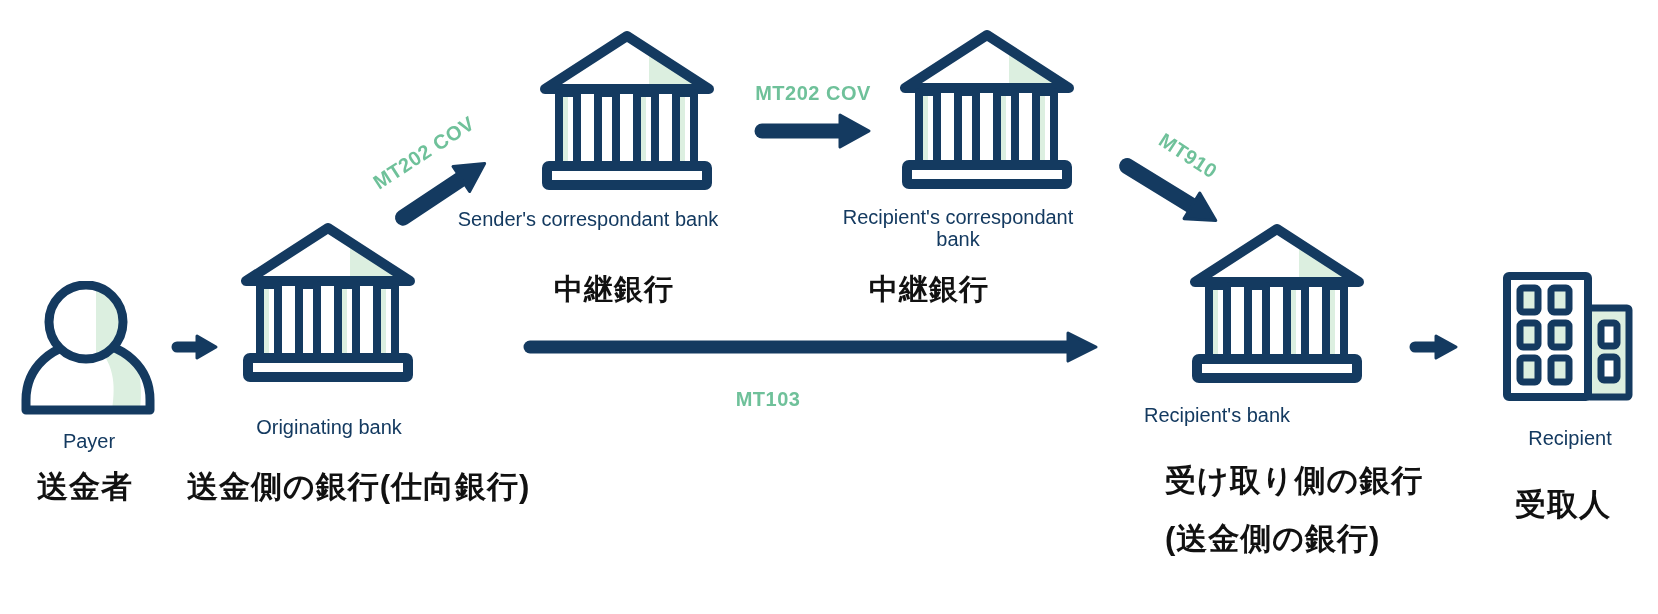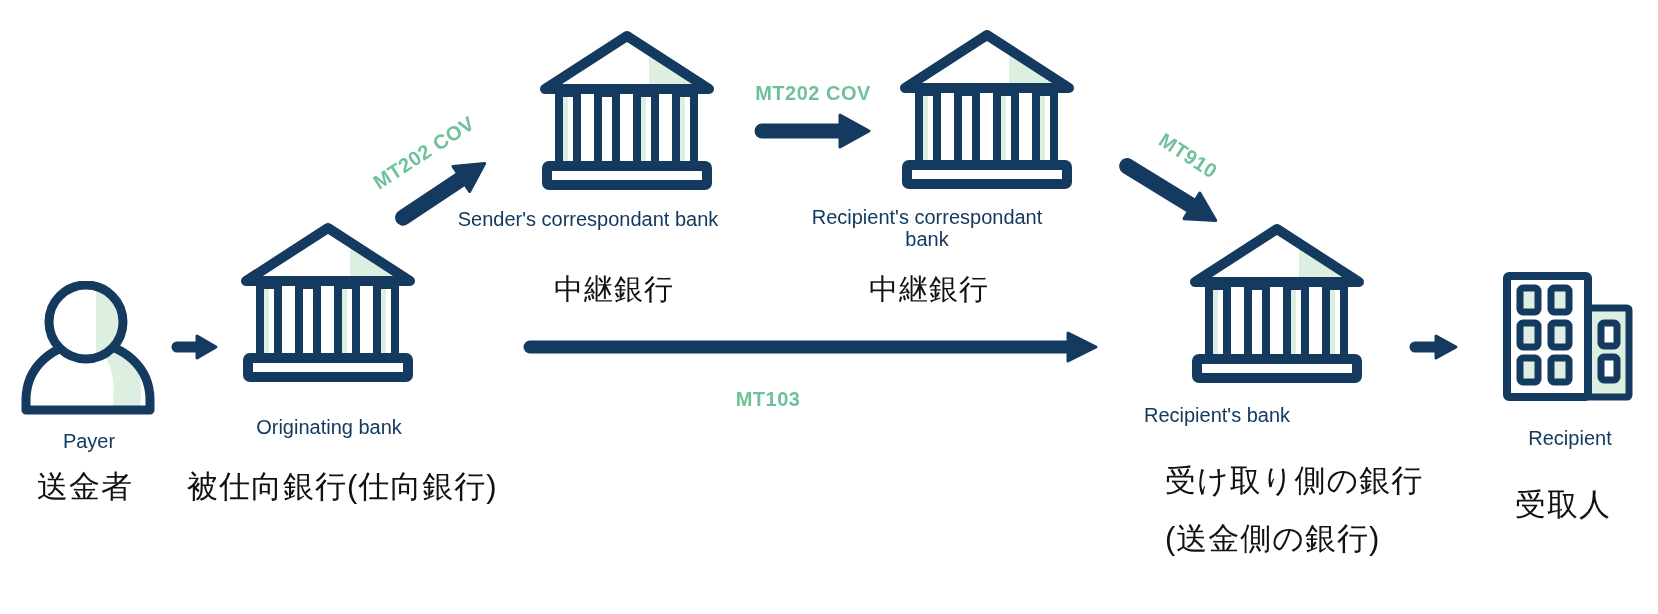--- a/index.html
+++ b/index.html
@@ -23,21 +23,21 @@
   .ln{stroke:var(--navy);fill:#fff;stroke-linejoin:round;stroke-linecap:round;}
   .ln-nf{stroke:var(--navy);fill:none;stroke-linejoin:round;stroke-linecap:round;}
   .mintfill{fill:var(--mint);stroke:none;}
   .lbl-en{
     position:absolute;color:var(--navy);
     font-size:20px;line-height:22px;white-space:nowrap;
     transform:translateX(-50%);text-align:center;
   }
   .lbl-en.wrap{white-space:normal;width:250px;}
   .lbl-jp{
-    position:absolute;color:var(--black);font-weight:400;
+    position:absolute;color:var(--black);font-weight:700;
     font-size:31px;line-height:34px;white-space:nowrap;letter-spacing:1px;
   }
   .lbl-jp.mid{font-size:29px;transform:translateX(-50%);}
   .msg{
     position:absolute;color:var(--green);font-weight:700;
     font-size:20px;white-space:nowrap;letter-spacing:0.5px;
     transform:translate(-50%,-50%);
   }
   .msg.rot-up{transform:translate(-50%,-50%) rotate(-33deg);}
   .msg.rot-down{transform:translate(-50%,-50%) rotate(33deg);}
@@ -170,28 +170,28 @@
     <rect x="49" y="52" width="18" height="24" rx="3" fill="var(--mint)" stroke="var(--navy)" stroke-width="7"></rect>
     <rect x="18" y="87" width="18" height="24" rx="3" fill="var(--mint)" stroke="var(--navy)" stroke-width="7"></rect>
     <rect x="49" y="87" width="18" height="24" rx="3" fill="var(--mint)" stroke="var(--navy)" stroke-width="7"></rect>
     <rect x="99" y="52" width="16" height="23" rx="3" fill="#fff" stroke="var(--navy)" stroke-width="7"></rect>
     <rect x="99" y="86" width="16" height="23" rx="3" fill="#fff" stroke="var(--navy)" stroke-width="7"></rect>
   </svg>
 
   <div class="lbl-en" style="left:89px;top:430px">Payer</div>
   <div class="lbl-en" style="left:329px;top:416px">Originating bank</div>
   <div class="lbl-en" style="left:588px;top:208px">Sender's correspondant bank</div>
-  <div class="lbl-en wrap" style="left:927px;top:206px">Recipient's correspondant bank</div>
+  <div class="lbl-en wrap" style="left:958px;top:206px">Recipient's correspondant bank</div>
   <div class="lbl-en" style="left:1217px;top:404px">Recipient's bank</div>
   <div class="lbl-en" style="left:1570px;top:427px">Recipient</div>
 
   <div class="lbl-jp mid" style="left:614px;top:272px">中継銀行</div>
   <div class="lbl-jp mid" style="left:929px;top:272px">中継銀行</div>
   <div class="lbl-jp" style="left:37px;top:470px">送金者</div>
-  <div class="lbl-jp" style="left:187px;top:470px">被仕向銀行(仕向銀行)</div>
+  <div class="lbl-jp" style="left:187px;top:470px">送金側の銀行(仕向銀行)</div>
   <div class="lbl-jp" style="left:1165px;top:464px">受け取り側の銀行</div>
   <div class="lbl-jp" style="left:1165px;top:522px">(送金側の銀行)</div>
   <div class="lbl-jp" style="left:1515px;top:488px">受取人</div>
 
   <div class="msg rot-up" style="left:424px;top:153px">MT202 COV</div>
   <div class="msg" style="left:813px;top:93px">MT202 COV</div>
   <div class="msg rot-down" style="left:1188px;top:156px">MT910</div>
   <div class="msg" style="left:768px;top:399px">MT103</div>
 
 </div>

